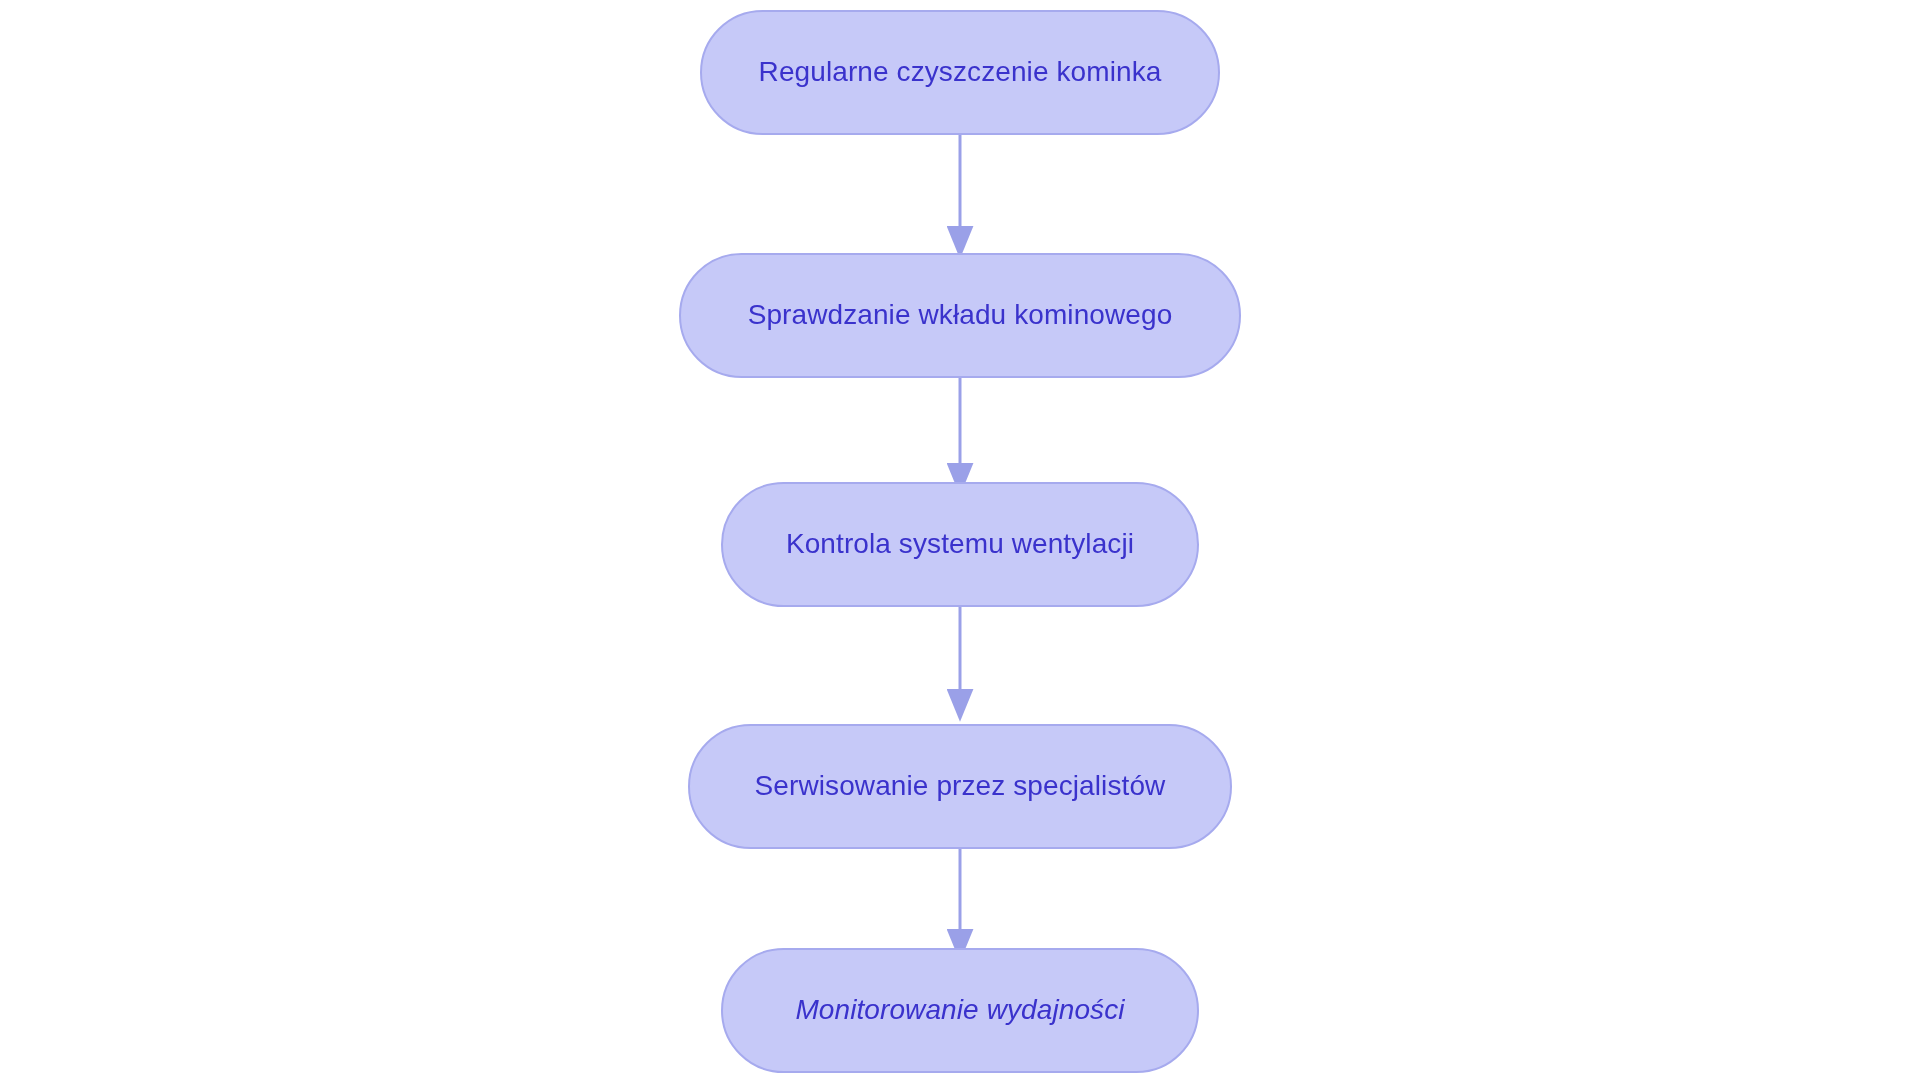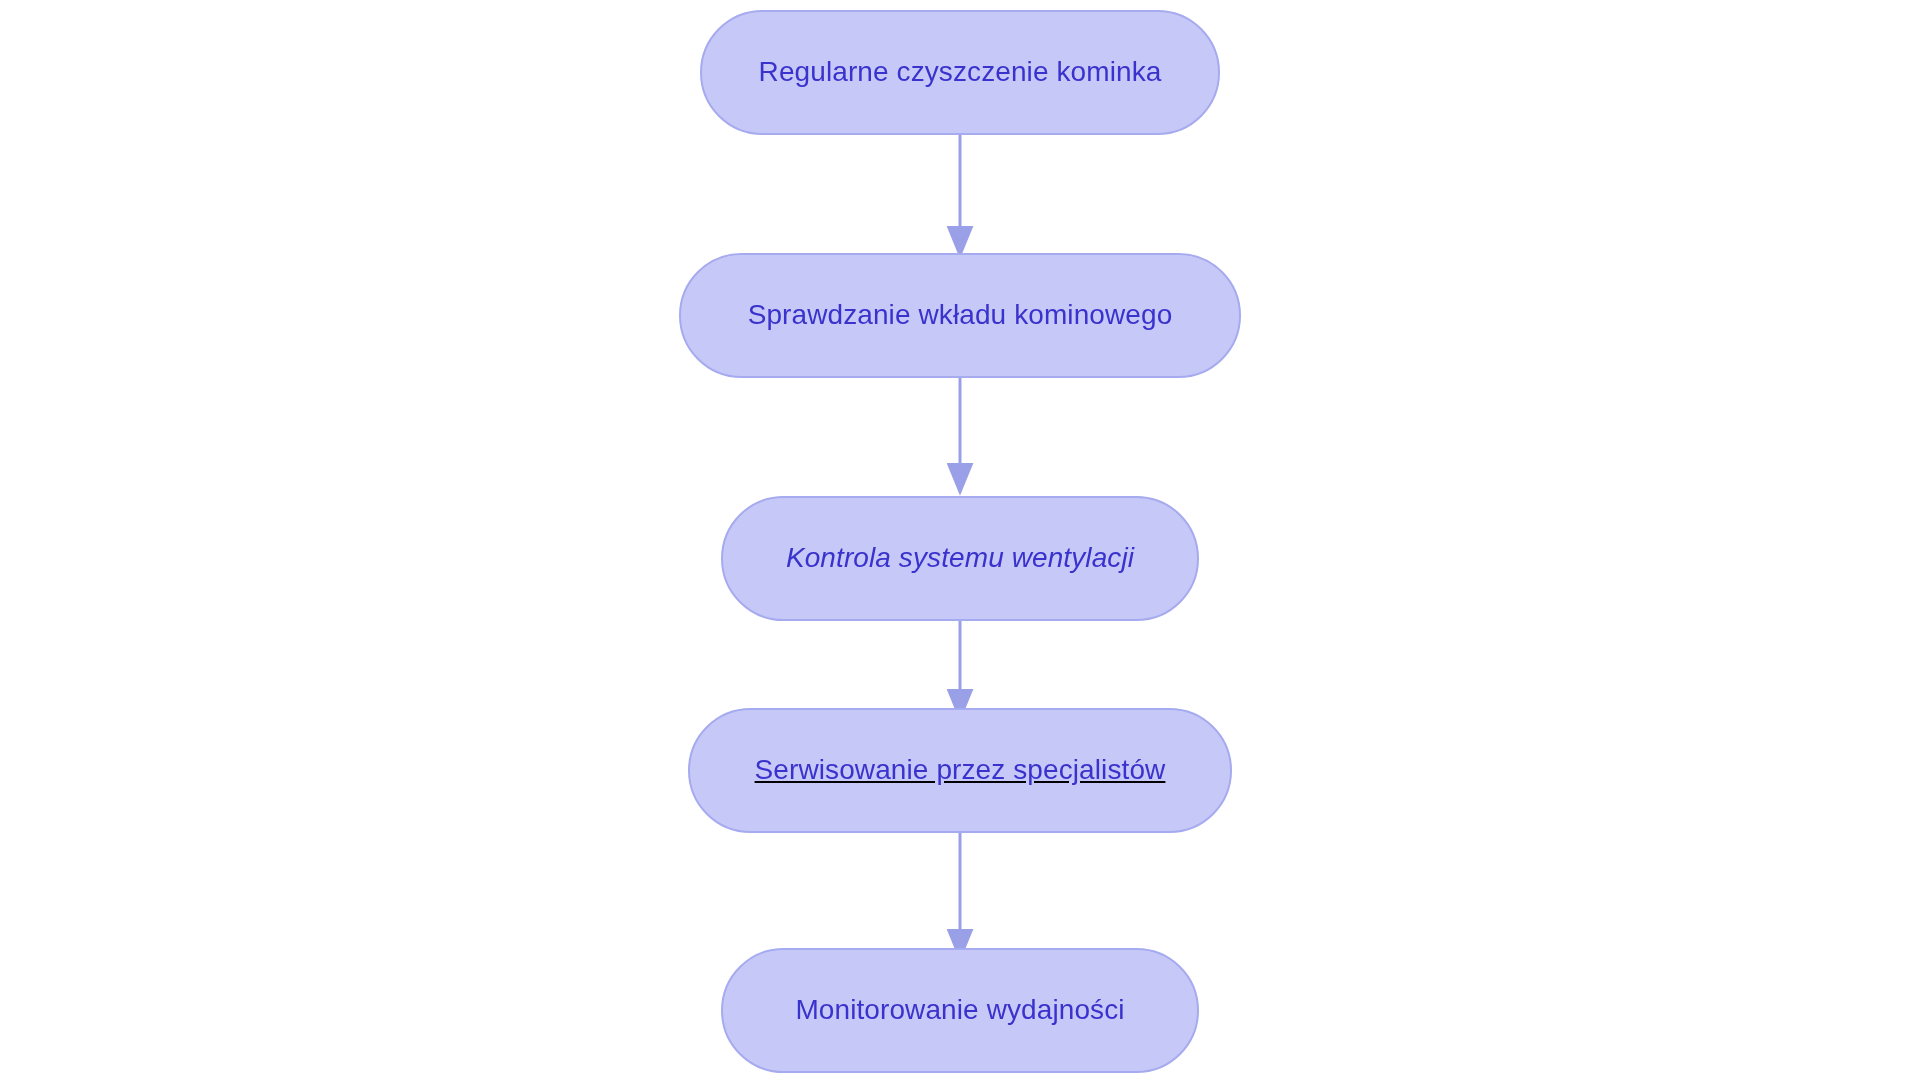--- a/index.html
+++ b/index.html
@@ -41,23 +41,23 @@
     color: #3a32cc;
     font-weight: 400;
     letter-spacing: 0.1px;
     white-space: nowrap;
     text-align: center;
   }
 
   
   #node-0 { left: 700px; top: 10px;   width: 520px; }
   #node-1 { left: 679px; top: 245px;  width: 562px; margin-top: 8px; }
-  #node-2 { left: 721px; top: 496px;  width: 478px; font-style: italic; }
-  #node-3 { left: 688px; top: 708px;  width: 544px; text-decoration: underline; }
-  #node-4 { left: 721px; top: 948px;  width: 478px; }
+  #node-2 { left: 721px; top: 482px;  width: 478px; }
+  #node-3 { left: 688px; top: 724px;  width: 544px; }
+  #node-4 { left: 721px; top: 948px;  width: 478px; font-style: italic; }
 
   
   .connector {
     position: absolute;
     left: 0;
     top: 0;
     width: 1920px;
     height: 1083px;
     z-index: 1;
     pointer-events: none;

